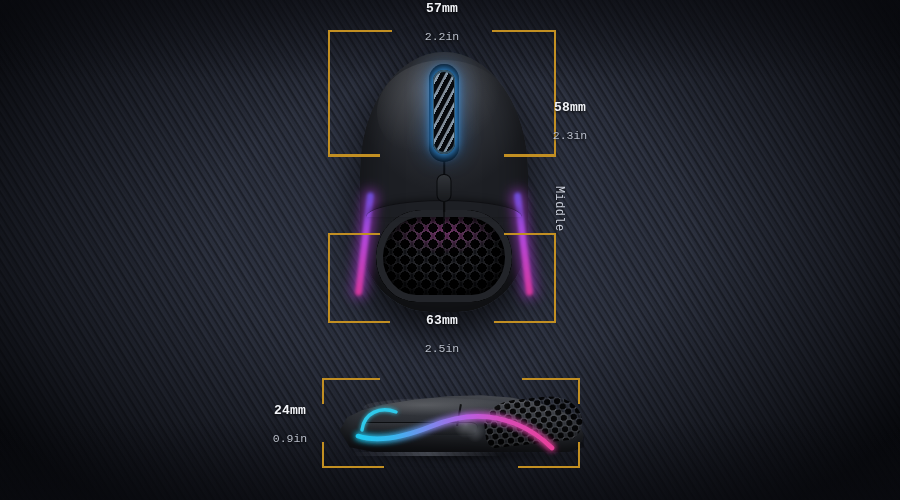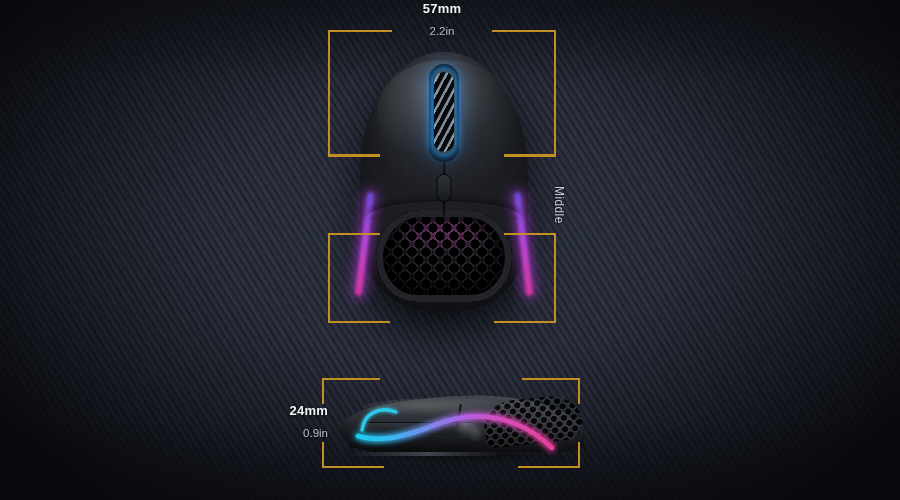--- a/index.html
+++ b/index.html
@@ -1,18 +1,18 @@
 <!DOCTYPE html>
 <html><head>
 <meta charset="utf-8">
 <style>
   html,body{margin:0;padding:0;background:#15181f;}
   #stage{
     position:relative;width:900px;height:500px;overflow:hidden;
-    font-family:Liberation Sans, sans-serif;
+    font-family:Liberation Mono, monospace;
     background:#7f1d1d;
   }
   
   .bg-base{position:absolute;inset:0;background:#2a2f3d;}
   .bg-stripes{
     position:absolute;inset:-40px;
     background:repeating-linear-gradient(
       58deg,
       rgba(0,0,0,0.00) 0px,
       rgba(0,0,0,0.00) 1px,
@@ -45,21 +45,21 @@
   .bg-topfade{
     position:absolute;inset:0;
     background:linear-gradient(180deg, rgba(10,11,16,.55) 0%, rgba(10,11,16,0) 16%,
                                 rgba(10,11,16,0) 84%, rgba(10,11,16,.55) 100%);
   }
 
   
   .dim{position:absolute;text-align:center;line-height:1.12;z-index:30;}
   .dim .mm{color:#f2f4f8;font-size:13px;font-weight:bold;letter-spacing:.2px;
            text-shadow:0 1px 3px rgba(0,0,0,.85);}
-  .dim .in{color:#b9bec9;font-size:11.5px;font-weight:normal;margin-top:8px;
+  .dim .in{color:#b9bec9;font-size:11.5px;font-weight:normal;margin-top:14px;
            text-shadow:0 1px 3px rgba(0,0,0,.85);}
   .vlabel{
     position:absolute;z-index:30;color:#c9ced9;font-size:12px;letter-spacing:.4px;
     writing-mode:vertical-rl;text-orientation:mixed;
     text-shadow:0 1px 3px rgba(0,0,0,.85);
   }
 
   
   .bk{position:absolute;z-index:20;}
   .bk i{position:absolute;background:#c28f22;display:block;}
@@ -320,24 +320,32 @@
     <i class="v" style="right:0;bottom:0;height:26px;"></i>
     <i class="h" style="left:0;bottom:0;width:62px;"></i>
     <i class="h" style="right:0;bottom:0;width:62px;"></i>
   </div>
 
   <div class="dim" style="left:382px;top:2px;width:120px;">
     <div class="mm">57mm</div>
     <div class="in">2.2in</div>
   </div>
 
+  <div class="dim" style="left:515px;top:101px;width:110px;">
+    <div class="mm">58mm</div>
+    <div class="in">2.3in</div>
+  </div>
 
   <div class="vlabel" style="left:552px;top:186px;">Middle</div>
 
-
-  <div class="dim" style="left:252px;top:404px;width:76px;text-align:right;">
+  <div class="dim" style="left:382px;top:314px;width:120px;">
+    <div class="mm">63mm</div>
+    <div class="in">2.5in</div>
+  </div>
+
+  <div class="dim" style="left:252px;top:404px;width:76px;">
     <div class="mm">24mm</div>
     <div class="in">0.9in</div>
   </div>
 
 
 
 </div>
 
 </body></html>

